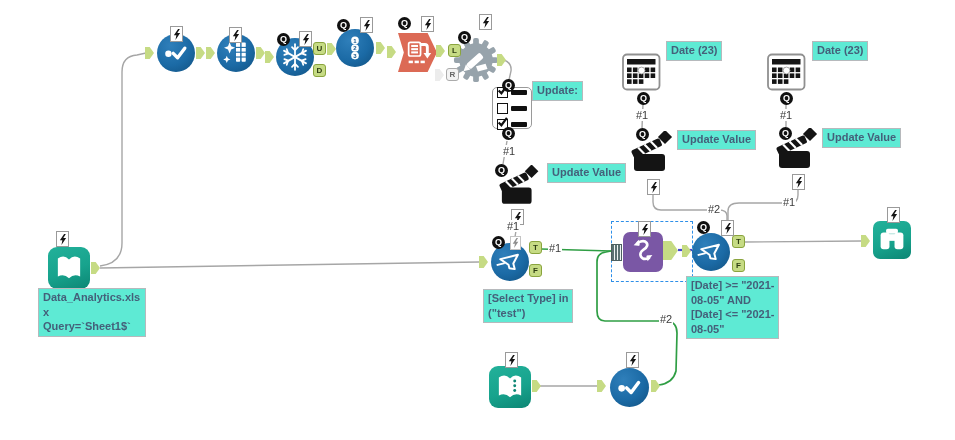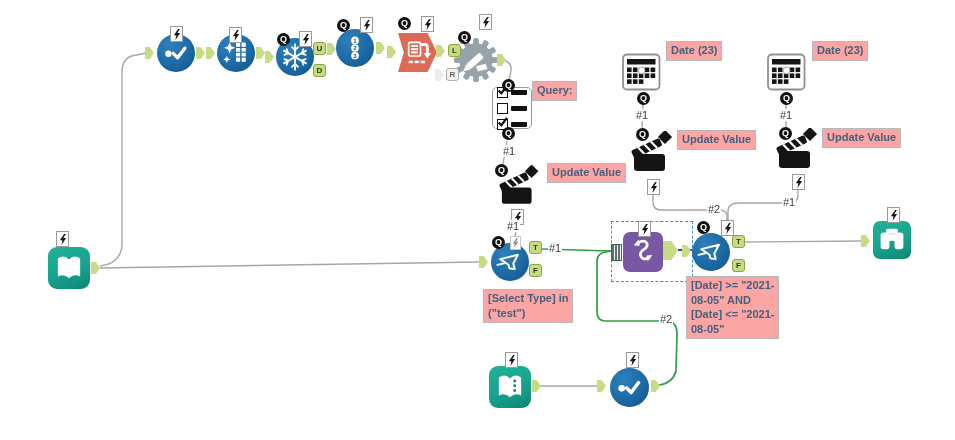--- a/index.html
+++ b/index.html
@@ -24,21 +24,21 @@
   .abox{position:absolute;z-index:4;width:13px;height:13px;background:var(--anchor-green);
         border:1px solid var(--anchor-green-border);border-radius:3px;color:#2e3d12;
         font:bold 8px/11px "Liberation Sans",sans-serif;text-align:center;box-sizing:border-box}
   .abox.gray{background:#f3f3f3;border-color:#ababab;color:#666}
   .multi-in{position:absolute;z-index:4;width:9px;height:15px;
             background:repeating-linear-gradient(90deg,#5b7173 0 1.8px,#eef4f4 1.8px 3.2px);border:1px solid #4c5f60}
   .big-arrow{position:absolute;z-index:4;width:15px;height:19px;background:var(--anchor-green);
              clip-path:polygon(0 0,55% 0,100% 50%,55% 100%,0 100%)}
   .wlabel{position:absolute;z-index:7;background:#fff;color:var(--label-text);
           font:11px/12px "Liberation Sans",sans-serif;padding:0 1px}
-  .ann{position:absolute;z-index:7;background:#fca5a5;border:1px solid var(--annotation-border);
+  .ann{position:absolute;z-index:7;background:#5eead4;border:1px solid var(--annotation-border);
        color:var(--annotation-text);font:bold 11px/1.32 "Liberation Sans",sans-serif;padding:1px 4px 2px}
   .ann div{white-space:nowrap}
   .lb-row{display:flex;align-items:center;margin:2.5px 4px}
   .lb-check{width:9px;height:9px;border:1.6px solid #101010;background:#fff;position:relative;flex:none}
   .lb-check svg{position:absolute;left:-1px;top:-3px}
   .lb-bar{height:5px;background:#101010;width:16px;margin-left:3px;border-radius:1px}
 </style>
 </head>
 <body>
 
@@ -456,23 +456,28 @@
 
   <div class="wlabel" style="left:502px;top:145px">#1</div>
   <div class="wlabel" style="left:506px;top:220px">#1</div>
   <div class="wlabel" style="left:548px;top:242px">#1</div>
   <div class="wlabel" style="left:659px;top:313px">#2</div>
   <div class="wlabel" style="left:635px;top:109px">#1</div>
   <div class="wlabel" style="left:779px;top:109px">#1</div>
   <div class="wlabel" style="left:707px;top:203px">#2</div>
   <div class="wlabel" style="left:782px;top:196px">#1</div>
 
+  <div class="ann" style="left:38px;top:288px;width:98px">
+    <div>Data_Analytics.xls</div>
+    <div>x</div>
+    <div>Query=`Sheet1$`</div>
+  </div>
 
   <div class="ann" style="left:532px;top:81px">
-    <div>Query:</div>
+    <div>Update:</div>
   </div>
 
   <div class="ann" style="left:547px;top:163px">
     <div>Update Value</div>
   </div>
 
   <div class="ann" style="left:483px;top:289px">
     <div>[Select Type] in</div>
     <div>("test")</div>
   </div>

